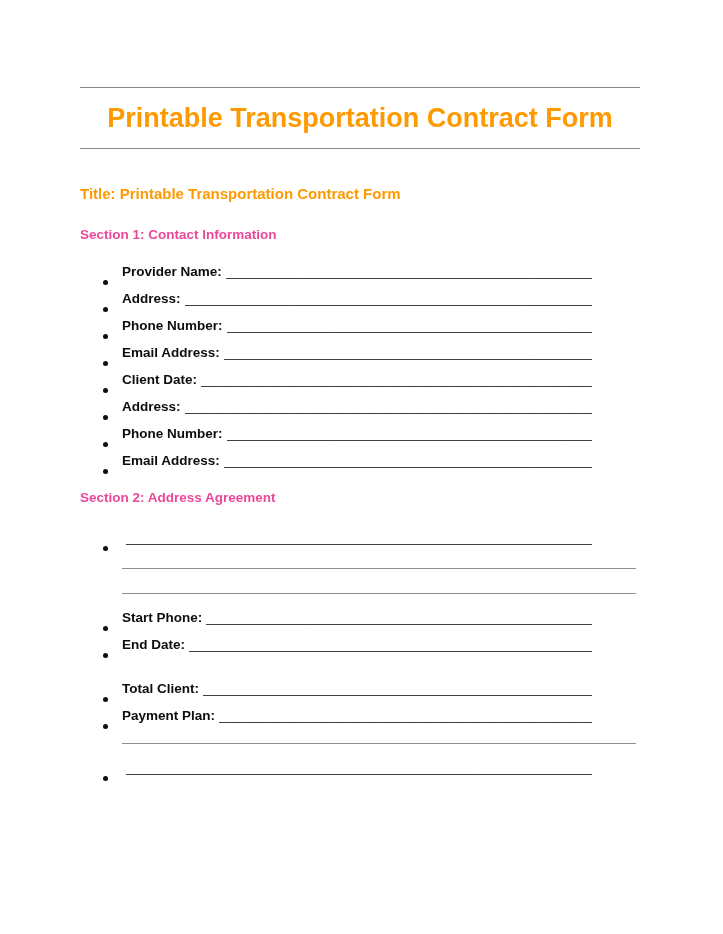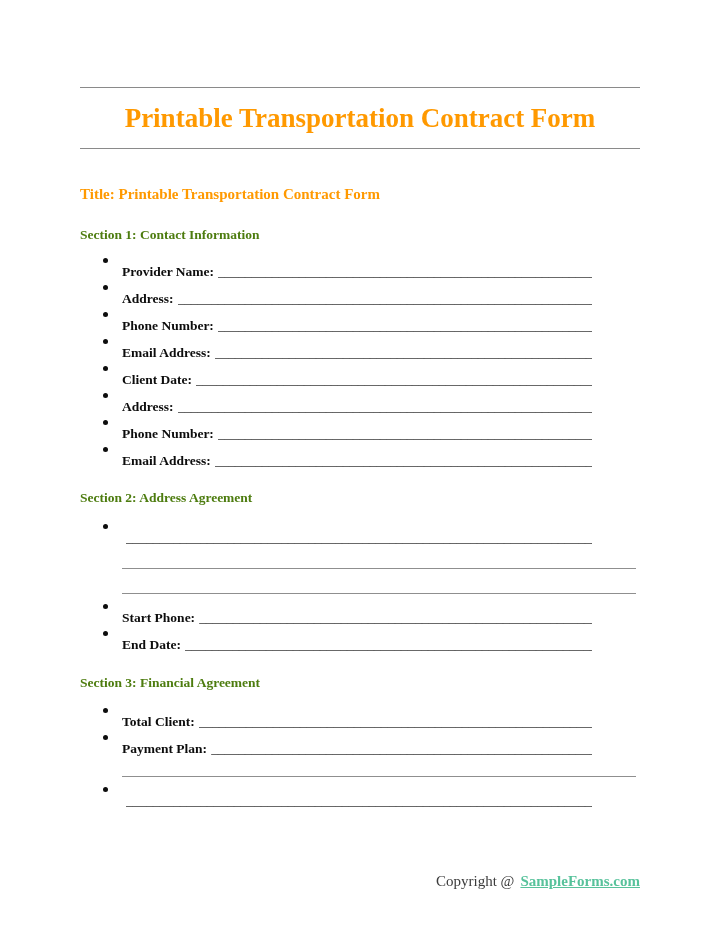--- a/index.html
+++ b/index.html
@@ -1,46 +1,46 @@
 <!DOCTYPE html>
 <html><head>
 <meta charset="utf-8">
 <style>
   * { margin:0; padding:0; box-sizing:border-box; }
   html,body { background:#ffffff; }
   .page {
     width:723px; height:894px; background:#ffffff; position:relative; overflow:hidden;
-    font-family:Liberation Serif, serif; color:#0d0d0d;
+    font-family:Liberation Sans, sans-serif; color:#0d0d0d;
   }
   .divider { height:0; border-top:1px solid #8a8a8a; margin-left:80px; width:560px; }
   .divider.top { margin-top:87px; }
   .main-title {
     margin-left:80px; width:560px; height:60px; line-height:60px;
     text-align:center; font-size:27px; font-weight:700; color:#FF9900;
     white-space:nowrap; overflow:hidden;
   }
   .doc-title-line {
     margin:37px 0 0 80px; font-size:15px; line-height:16px;
     font-weight:700; color:#FF9900;
   }
   .section-heading {
     margin-left:80px; font-size:13.5px; line-height:16px;
-    font-weight:700; color:#4d7c0f;
+    font-weight:700; color:#ec4899;
   }
   .sh-1 { margin-top:25px; }
   .sh-2 { margin-top:16px; }
   .sh-3 { margin-top:17px; }
   ul.form-list { list-style:none; margin-left:103px; }
   .ul-1 { margin-top:15px; }
   .ul-2a { margin-top:18px; }
   .ul-2b { margin-top:10px; }
   .ul-3a { margin-top:17px; }
   .ul-3b { margin-top:10px; }
   .form-row {
-    width:489px; height:27px; display:flex; align-items:flex-start;
+    width:489px; height:27px; display:flex; align-items:flex-end;
     font-size:13.5px; line-height:27px;
   }
   .dot {
     width:5px; height:5px; border-radius:50%; background:#0d0d0d;
     margin-right:14px; flex:0 0 auto;
   }
   .lbl { font-weight:700; white-space:nowrap; flex:0 0 auto; }
   .blank {
     flex:1 1 auto; min-width:0; overflow:hidden; white-space:nowrap;
     margin-left:4px; font-weight:400; color:#0d0d0d; letter-spacing:0;
@@ -131,38 +131,34 @@
       <span class="lbl">Start Phone:</span>
       <span class="blank">________________________________________________________________________________</span>
     </li>
     <li class="form-row">
       <span class="dot"></span>
       <span class="lbl">End Date:</span>
       <span class="blank">________________________________________________________________________________</span>
     </li>
   </ul>
 
-  <div class="section-heading sh-3">Section 3: Financial Agreement</div>
   <ul class="form-list ul-3a">
     <li class="form-row">
       <span class="dot"></span>
       <span class="lbl">Total Client:</span>
       <span class="blank">________________________________________________________________________________</span>
     </li>
     <li class="form-row">
       <span class="dot"></span>
       <span class="lbl">Payment Plan:</span>
       <span class="blank">________________________________________________________________________________</span>
     </li>
   </ul>
   <div class="write-line wl-3"></div>
   <ul class="form-list ul-3b">
     <li class="form-row">
       <span class="dot"></span>
       <span class="blank">________________________________________________________________________________</span>
     </li>
   </ul>
 
-  <div class="footer">
-    <span>Copyright @</span><span class="brand-link">SampleForms.com</span>
-  </div>
 
 </div>
 
 </body></html>

